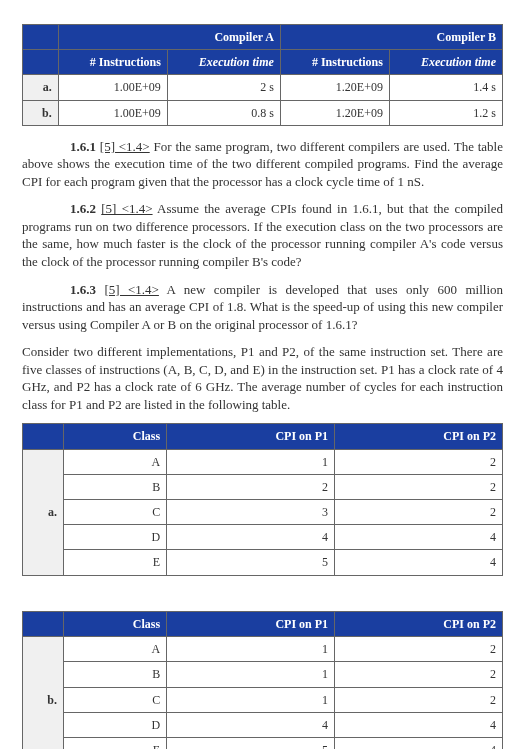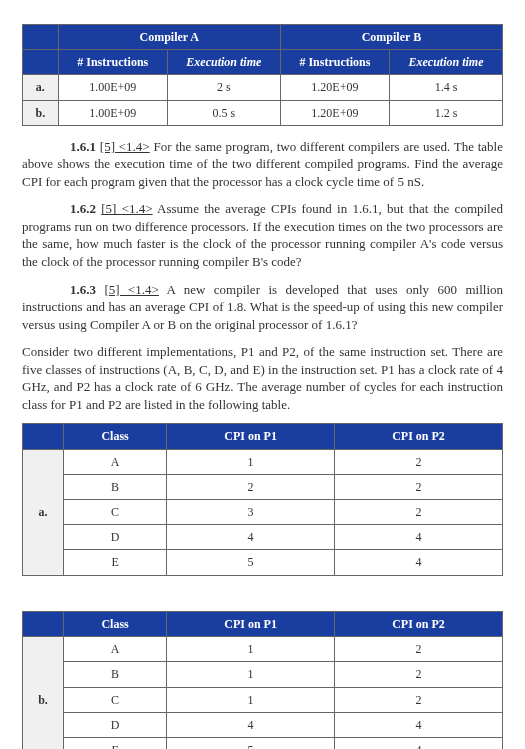--- a/index.html
+++ b/index.html
@@ -13,21 +13,21 @@
     line-height: 1.35;
     background: #fff;
   }
   table {
     border-collapse: collapse;
     width: 100%;
     margin: 6px 0 12px 0;
   }
   th, td {
     border: 1px solid #666;
-    text-align: center;
+    text-align: right;
     padding: 4px 6px;
     font-size: 12px;
   }
   th.blue, td.blue-header {
     background: #1a3ea0;
     color: #fff;
     font-weight: bold;
   }
   td.rowlbl {
     background: #f0f0f0;
@@ -76,37 +76,37 @@
   <tr>
     <td class="rowlbl">a.</td>
     <td>1.00E+09</td>
     <td>2 s</td>
     <td>1.20E+09</td>
     <td>1.4 s</td>
   </tr>
   <tr>
     <td class="rowlbl">b.</td>
     <td>1.00E+09</td>
-    <td>0.5 s</td>
+    <td>0.8 s</td>
     <td>1.20E+09</td>
     <td>1.2 s</td>
   </tr>
 </tbody>
   </table>
 
 <p>
   <span class="secnum">1.6.1</span>
   <span class="tag">[5] &lt;1.4&gt;</span>
-  <span>For the same program, two different compilers are used. The table above shows the execution time of the two different compiled programs. Find the average CPI for each program given that the processor has a clock cycle time of 5 nS.</span>
+  <span>For the same program, two different compilers are used. The table above shows the execution time of the two different compiled programs. Find the average CPI for each program given that the processor has a clock cycle time of 1 nS.</span>
 </p>
 
 <p>
   <span class="secnum">1.6.2</span>
   <span class="tag">[5] &lt;1.4&gt;</span>
-  <span>Assume the average CPIs found in 1.6.1, but that the compiled programs run on two difference processors. If the execution times on the two processors are the same, how much faster is the clock of the processor running compiler A's code versus the clock of the processor running compiler B's code?</span>
+  <span>Assume the average CPIs found in 1.6.1, but that the compiled programs run on two difference processors. If the execution class on the two processors are the same, how much faster is the clock of the processor running compiler A's code versus the clock of the processor running compiler B's code?</span>
 </p>
 
 <p>
   <span class="secnum">1.6.3</span>
   <span class="tag">[5] &lt;1.4&gt;</span>
   <span>A new compiler is developed that uses only 600 million instructions and has an average CPI of 1.8. What is the speed-up of using this new compiler versus using Compiler A or B on the original processor of 1.6.1?</span>
 </p>
 
 <p>Consider two different implementations, P1 and P2, of the same instruction set. There are five classes of instructions (A, B, C, D, and E) in the instruction set. P1 has a clock rate of 4 GHz, and P2 has a clock rate of 6 GHz. The average number of cycles for each instruction class for P1 and P2 are listed in the following table.</p>
 

